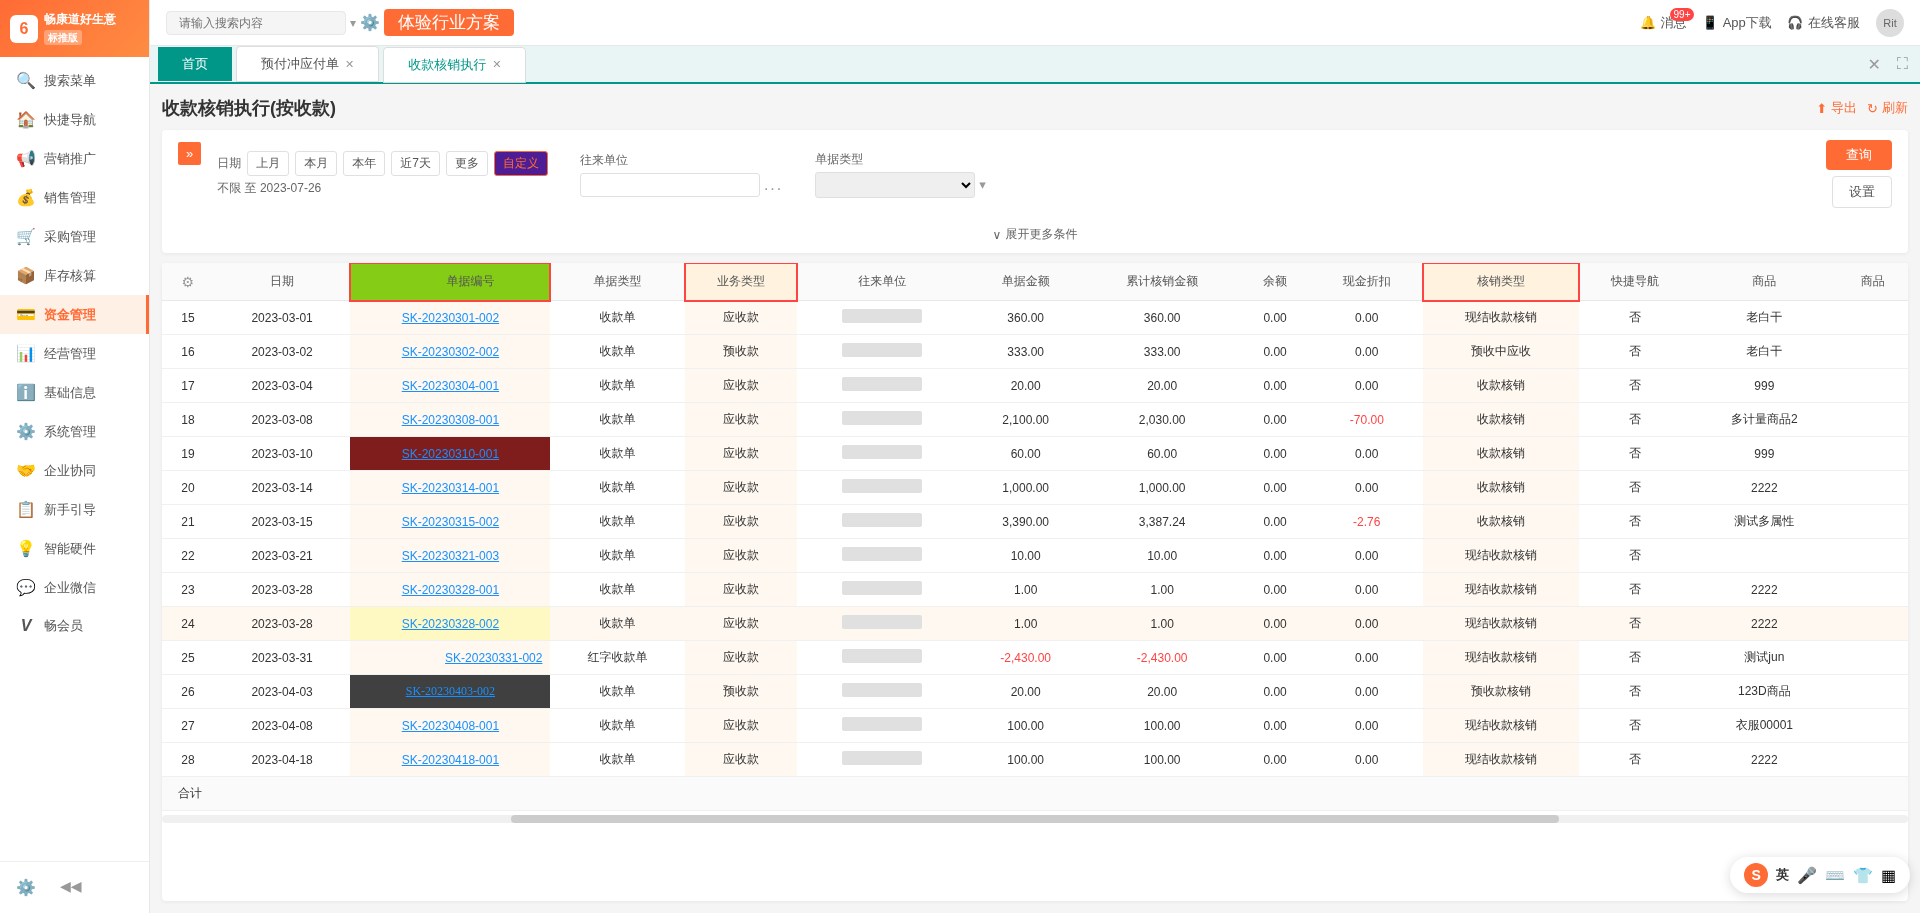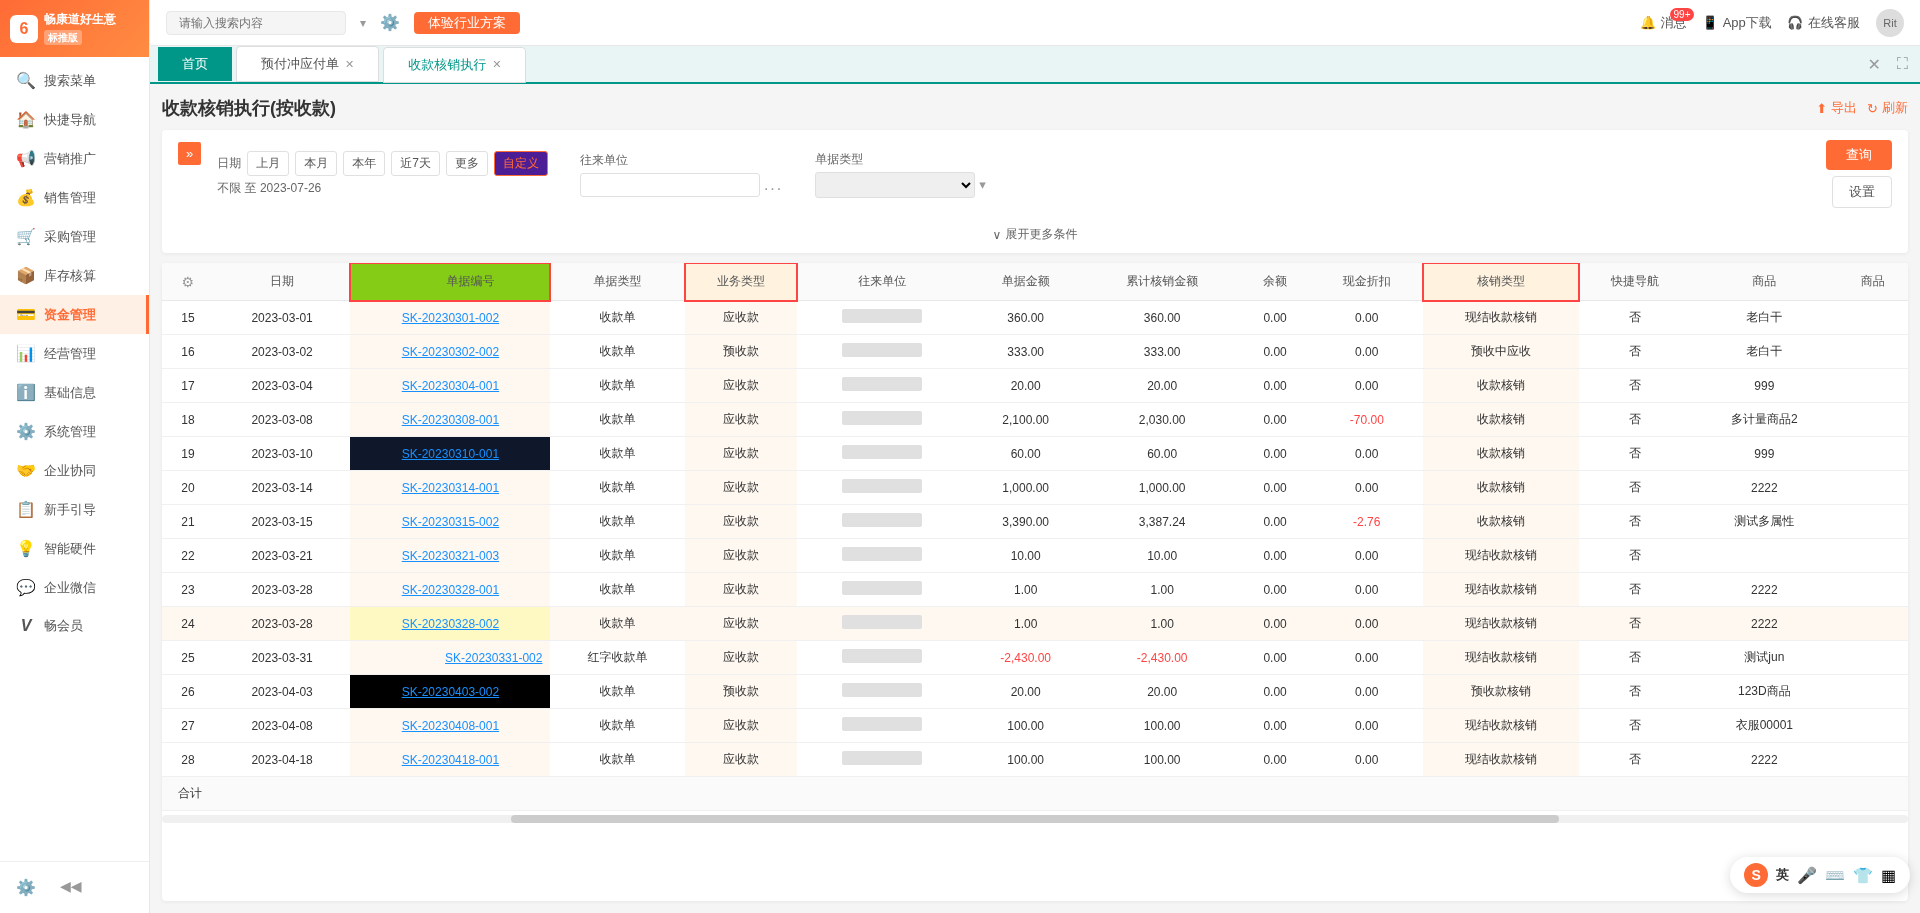--- a/index.html
+++ b/index.html
@@ -17,25 +17,25 @@
     .sidebar-item.active { background: #fff0e6; color: #ff6b35; font-weight: bold; border-right: 3px solid #ff6b35; }
     .sidebar-item .icon { font-size: 16px; width: 20px; text-align: center; }
     .sidebar-item .label { font-size: 13px; }
     .sidebar-bottom { border-top: 1px solid #eee; padding: 8px 0; }
 
     
     .main { flex: 1; display: flex; flex-direction: column; overflow: hidden; }
 
     
     .topbar { background: #fff; border-bottom: 1px solid #e8e8e8; padding: 0 16px; display: flex; align-items: center; gap: 12px; height: 46px; flex-shrink: 0; }
-    .topbar-brand { display: flex; align-items: center; gap: 14px; flex: 1; }
+    .topbar-brand { display: flex; align-items: center; gap: 4px; flex: 1; }
     .topbar-search { background: #f5f5f5; border: 1px solid #e8e8e8; border-radius: 4px; padding: 4px 12px; width: 180px; font-size: 12px; color: #999; }
     .topbar-chevron { color: #999; font-size: 12px; }
     .topbar-gear { color: #666; font-size: 16px; cursor: pointer; }
-    .topbar-btn { background: #ff6b35; color: #fff; border: none; border-radius: 4px; padding: 2px 14px; font-size: 13px; cursor: pointer; white-space: nowrap; }
+    .topbar-btn { background: #ff6b35; color: #fff; border: none; border-radius: 4px; padding: 2px 14px; font-size: 17px; cursor: pointer; white-space: nowrap; }
     .topbar-right { display: flex; align-items: center; gap: 16px; margin-left: auto; }
     .topbar-right-item { display: flex; align-items: center; gap: 4px; color: #555; font-size: 13px; cursor: pointer; position: relative; }
     .badge { background: #ff4444; color: #fff; font-size: 10px; padding: 1px 4px; border-radius: 8px; position: absolute; top: -6px; right: -8px; }
     .topbar-avatar { width: 28px; height: 28px; background: #ddd; border-radius: 50%; display: flex; align-items: center; justify-content: center; font-size: 11px; color: #666; }
 
     
     .tabs { background: #f0f0f0; border-bottom: 1px solid #e0e0e0; display: flex; align-items: center; padding: 0 8px; height: 38px; flex-shrink: 0; }
     .tab { padding: 8px 24px; font-size: 13px; color: #555; cursor: pointer; display: flex; align-items: center; gap: 6px; border-radius: 4px 4px 0 0; position: relative; white-space: nowrap; }
     .tab.active { background: #fff; color: #333; border: 1px solid #e0e0e0; border-bottom: 1px solid #fff; margin-bottom: -1px; }
     .tab .close-icon { font-size: 11px; color: #999; }
@@ -358,21 +358,21 @@
       <td>0.00</td>
       <td class="negative">-70.00</td>
       <td style="background:#fff8f0;">收款核销</td>
       <td>否</td>
       <td>多计量商品2</td>
       <td></td>
     </tr>
             <tr>
       <td>19</td>
       <td>2023-03-10</td>
-      <td style="background:#0f172a;"><a class="link">SK-20230310-001</a></td>
+      <td style="background:#7f1d1d;"><a class="link">SK-20230310-001</a></td>
       <td>收款单</td>
       <td style="background:#fff8f0;">应收款</td>
       <td><span style="display:inline-block; width:80px; background:#e0e0e0; height:14px; border-radius:2px;"></span></td>
       <td class="">60.00</td>
       <td class="">60.00</td>
       <td>0.00</td>
       <td class="">0.00</td>
       <td style="background:#fff8f0;">收款核销</td>
       <td>否</td>
       <td>999</td>
@@ -470,21 +470,21 @@
       <td>0.00</td>
       <td class="">0.00</td>
       <td style="background:#fff8f0;">现结收款核销</td>
       <td>否</td>
       <td>测试jun</td>
       <td></td>
     </tr>
             <tr>
       <td>26</td>
       <td>2023-04-03</td>
-      <td style="background:#000000;"><a class="link">SK-20230403-002</a></td>
+      <td style="background:#404040;font-family:Liberation Serif, serif;"><a class="link">SK-20230403-002</a></td>
       <td>收款单</td>
       <td style="background:#fff8f0;">预收款</td>
       <td><span style="display:inline-block; width:80px; background:#e0e0e0; height:14px; border-radius:2px;"></span></td>
       <td class="">20.00</td>
       <td class="">20.00</td>
       <td>0.00</td>
       <td class="">0.00</td>
       <td style="background:#fff8f0;">预收款核销</td>
       <td>否</td>
       <td>123D商品</td>

